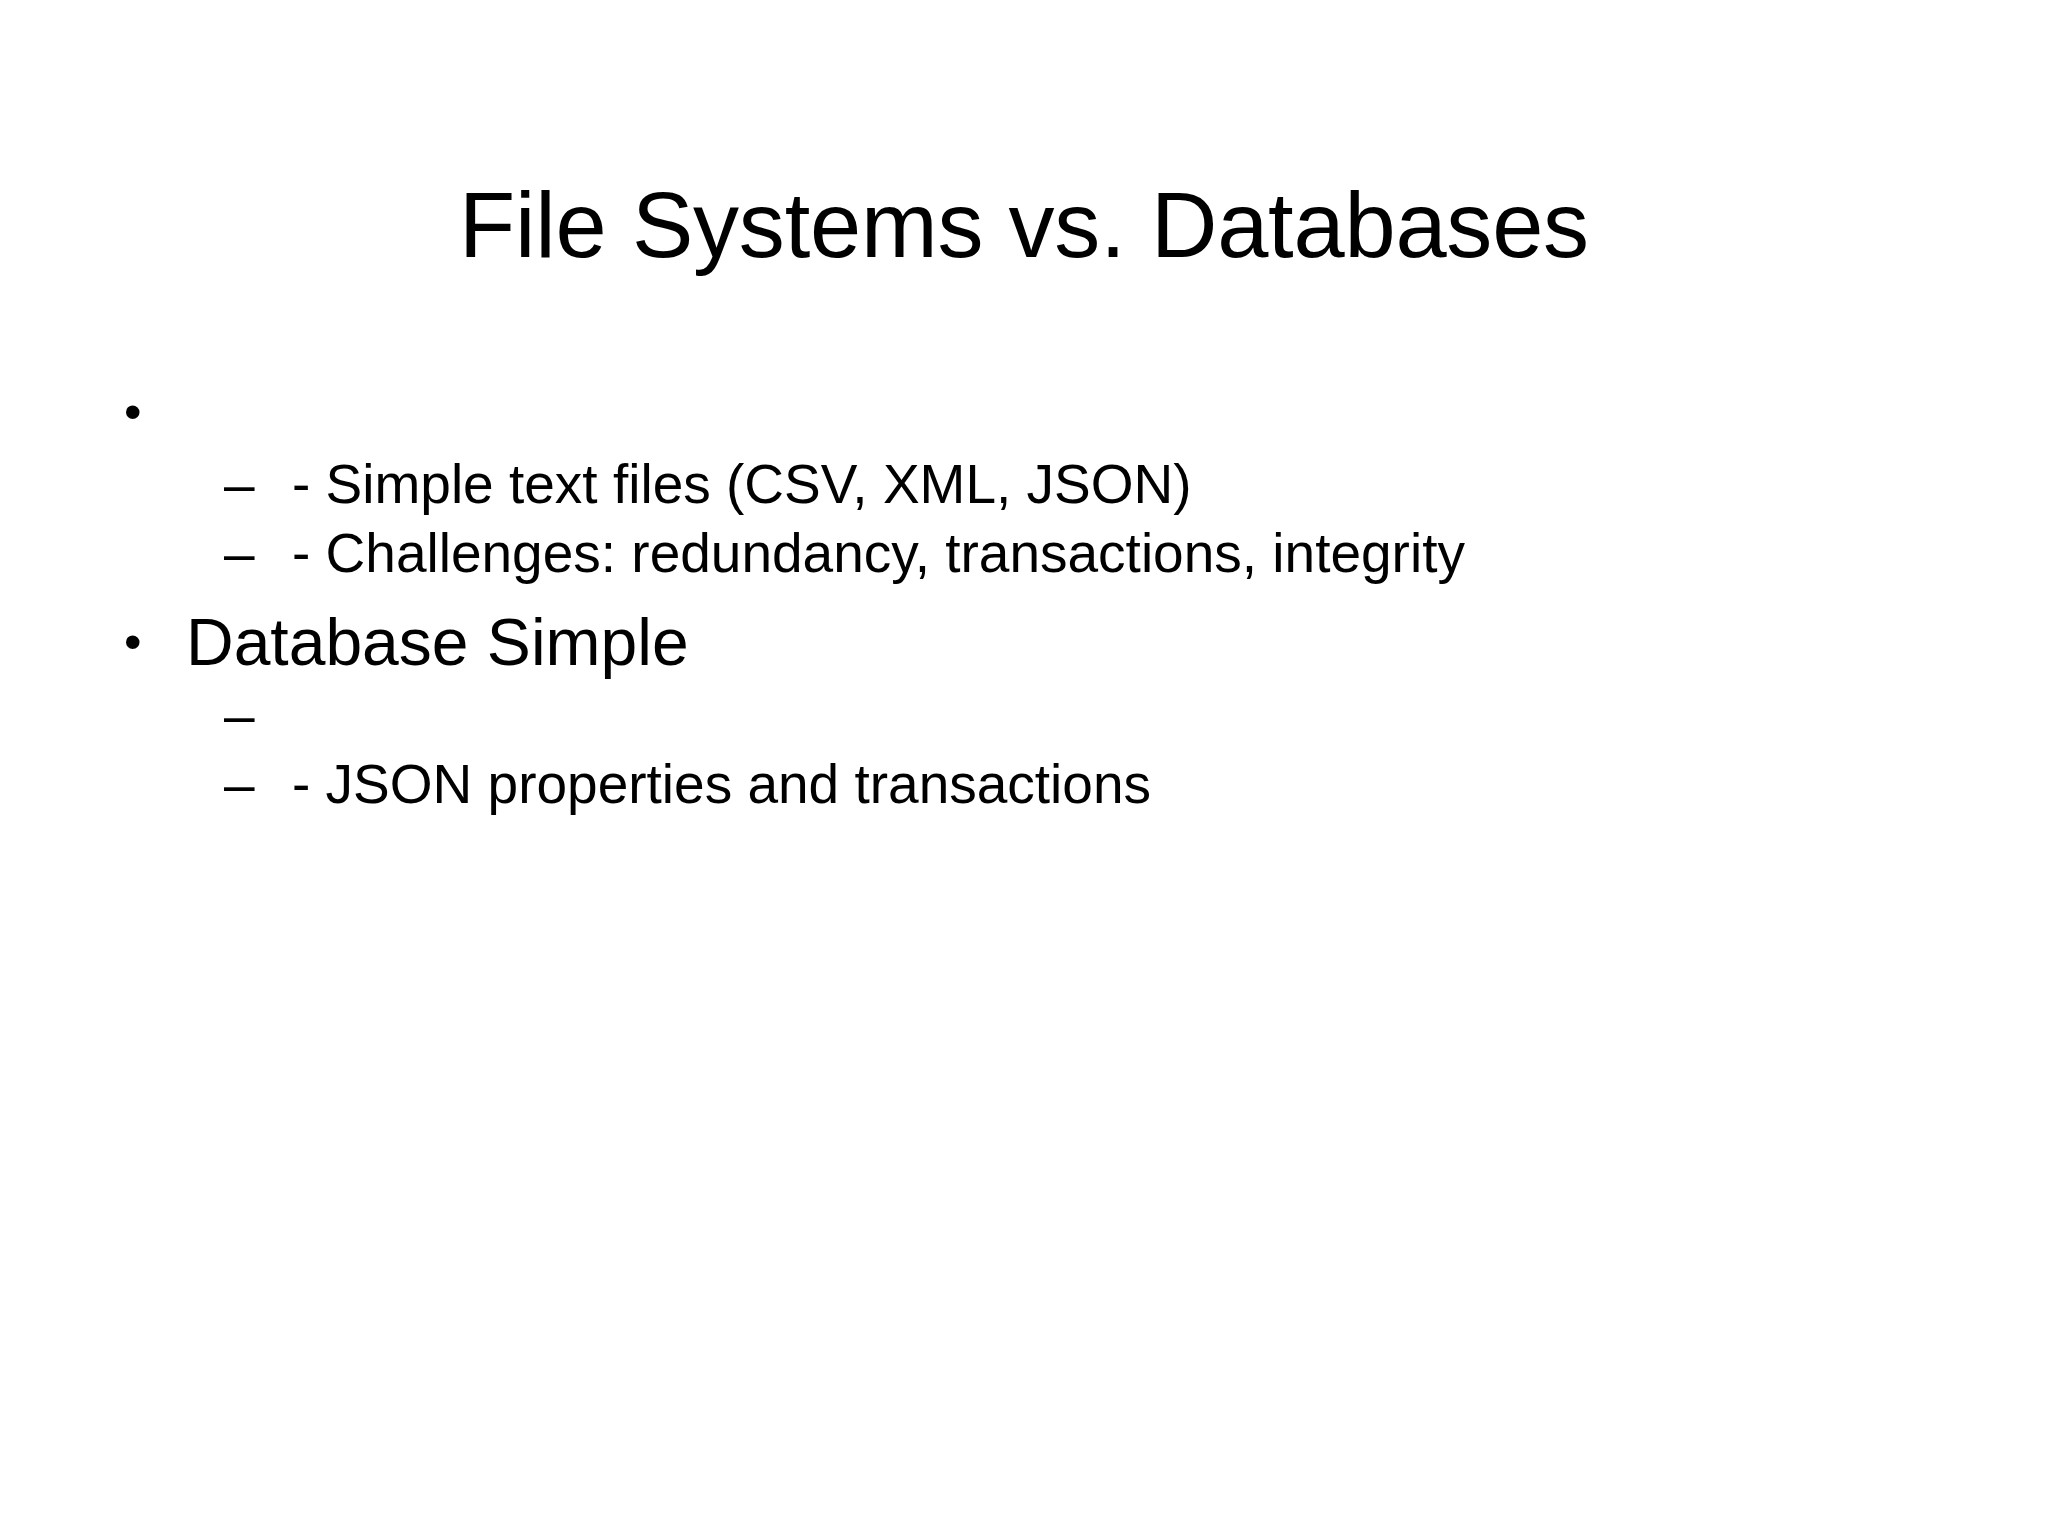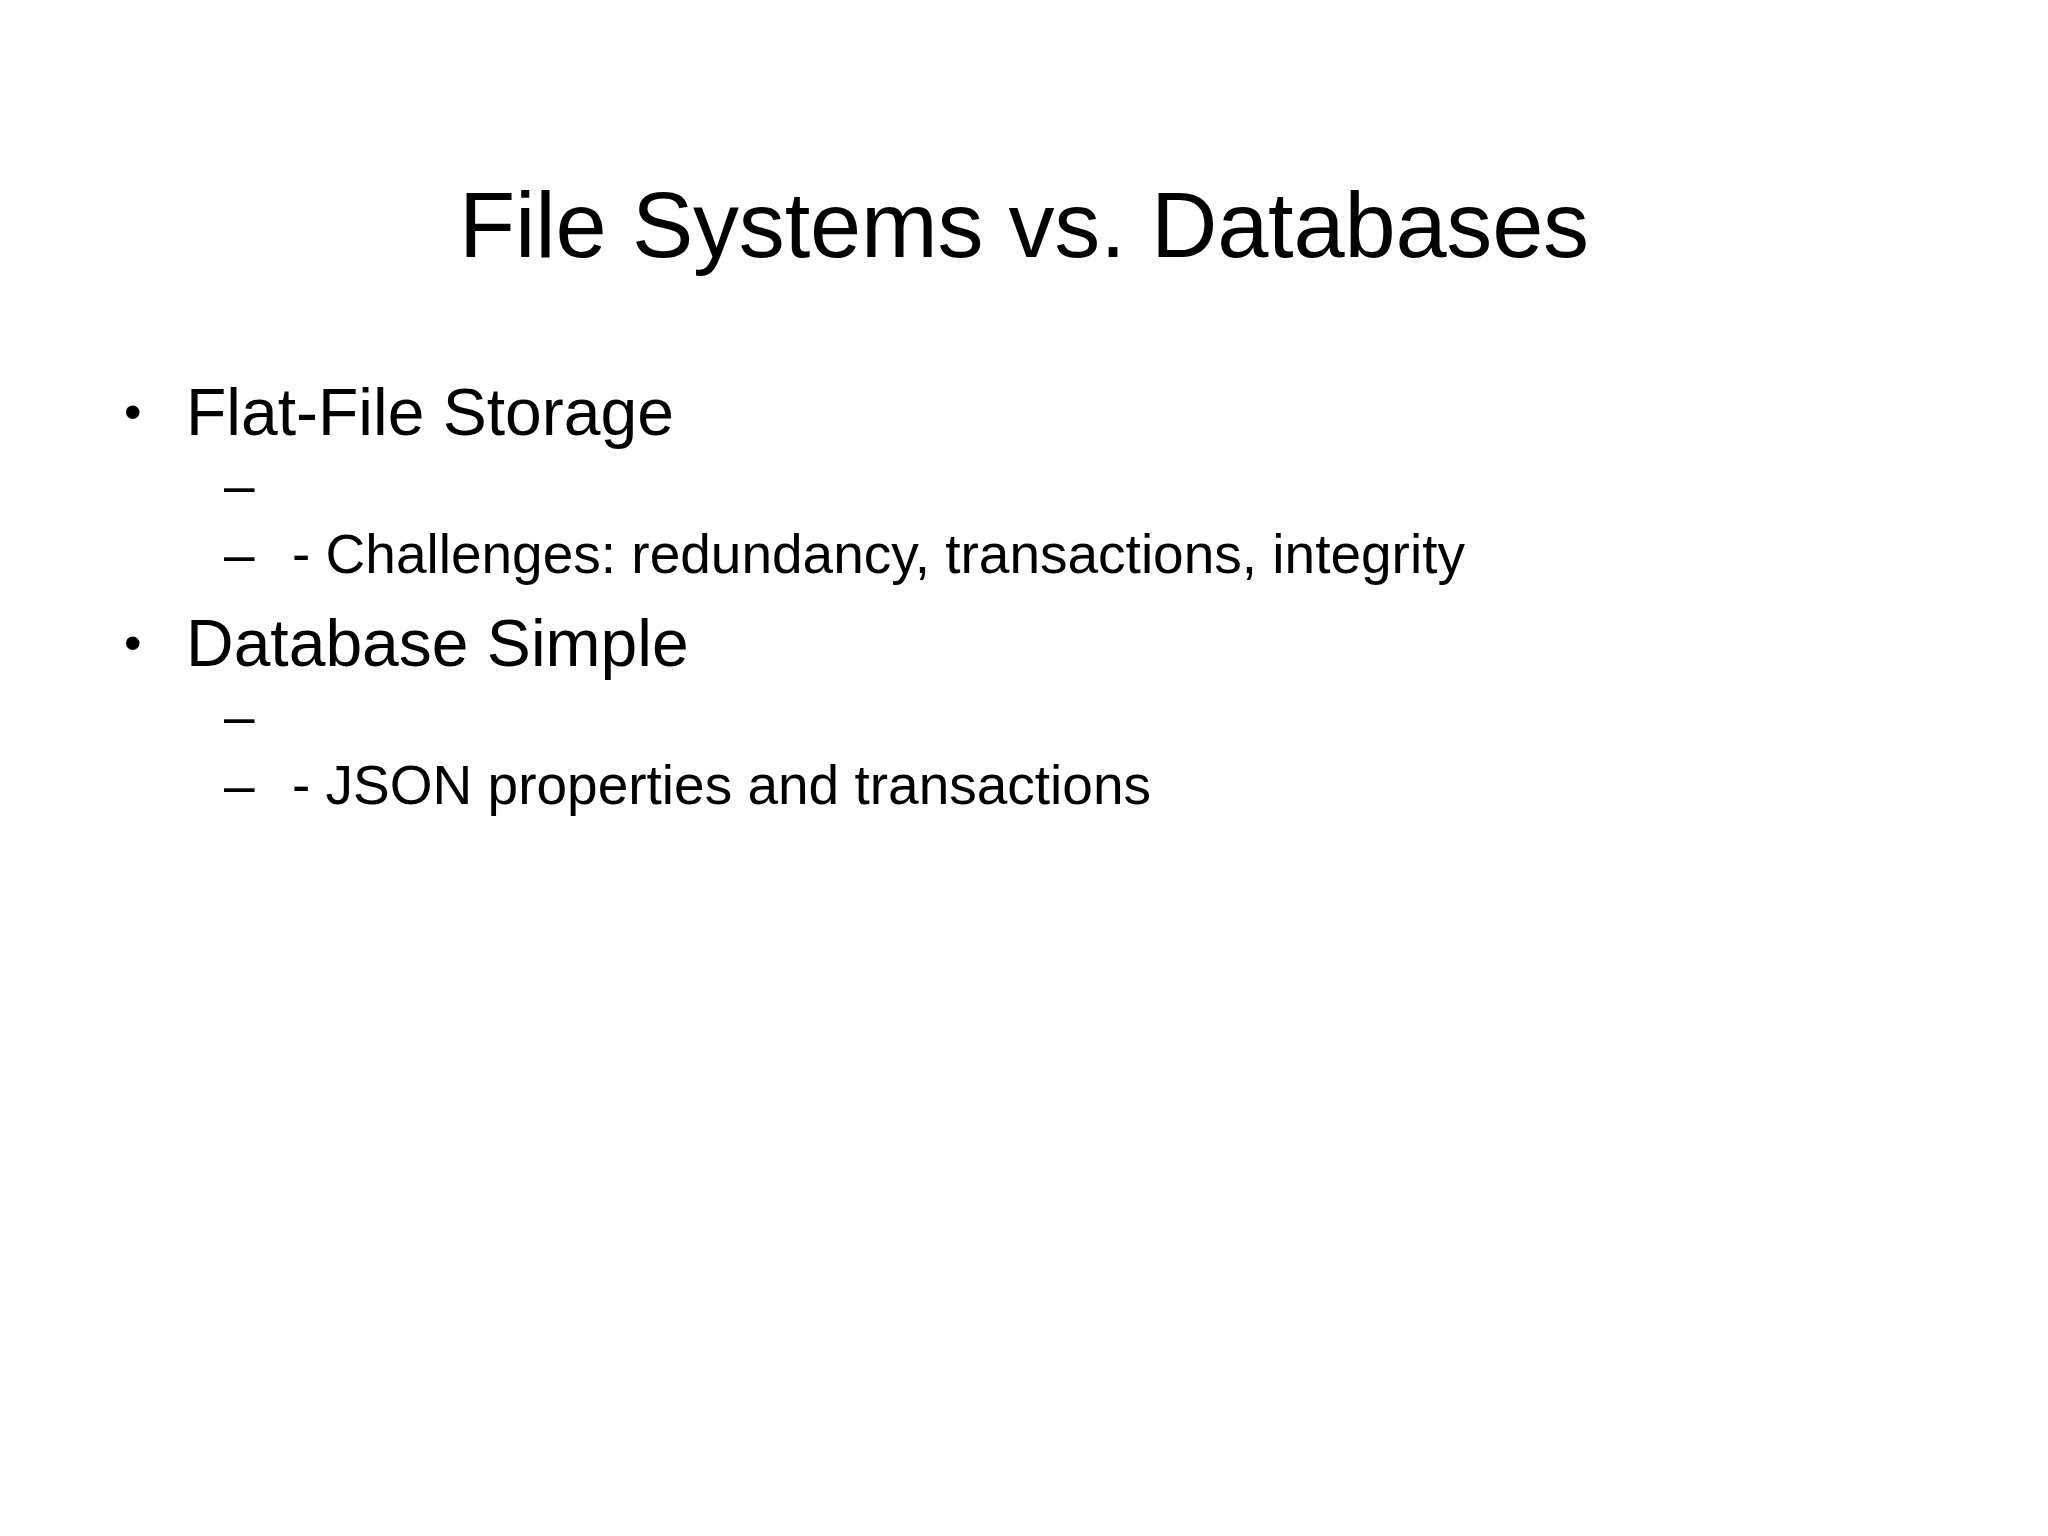--- a/index.html
+++ b/index.html
@@ -96,25 +96,25 @@
 <body>
 
 <div class="slide">
 
   <h1 class="slide-title">File Systems vs. Databases</h1>
 
   <div class="body-block">
 
     <div class="outline-item lvl1">
       <span class="marker">•</span>
-      <span class="text">Flat-File Storage</span>
     </div>
 
     <div class="outline-item lvl2">
       <span class="marker">–</span>
+      <span class="text">- Simple text files (CSV, XML, JSON)</span>
     </div>
 
     <div class="outline-item lvl2 gap-after">
       <span class="marker">–</span>
       <span class="text">- Challenges: redundancy, transactions, integrity</span>
     </div>
 
     <div class="outline-item lvl1">
       <span class="marker">•</span>
       <span class="text">Database Simple</span>

